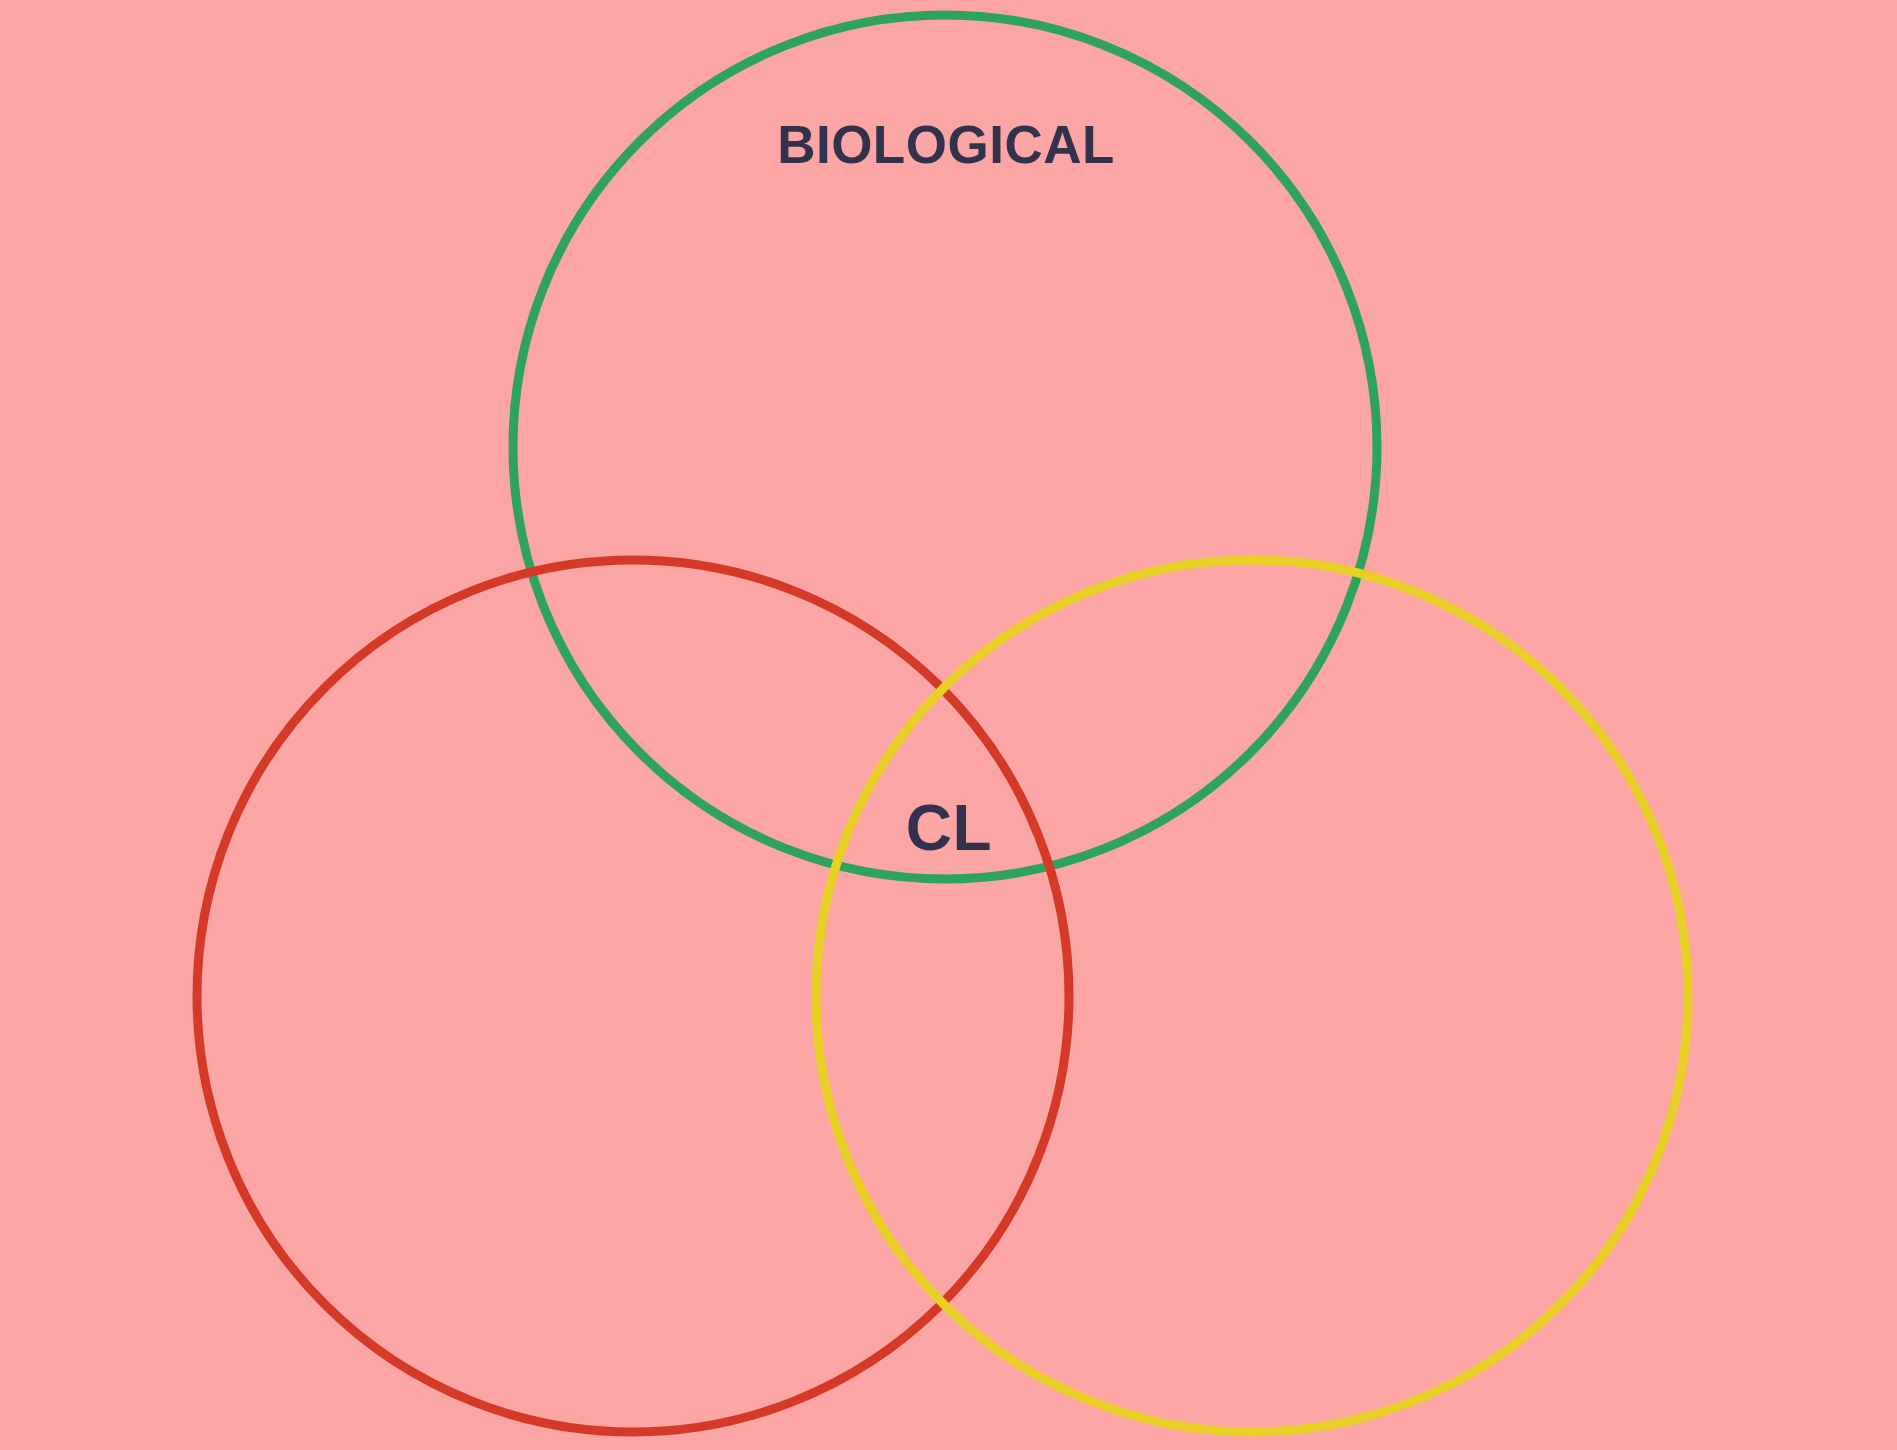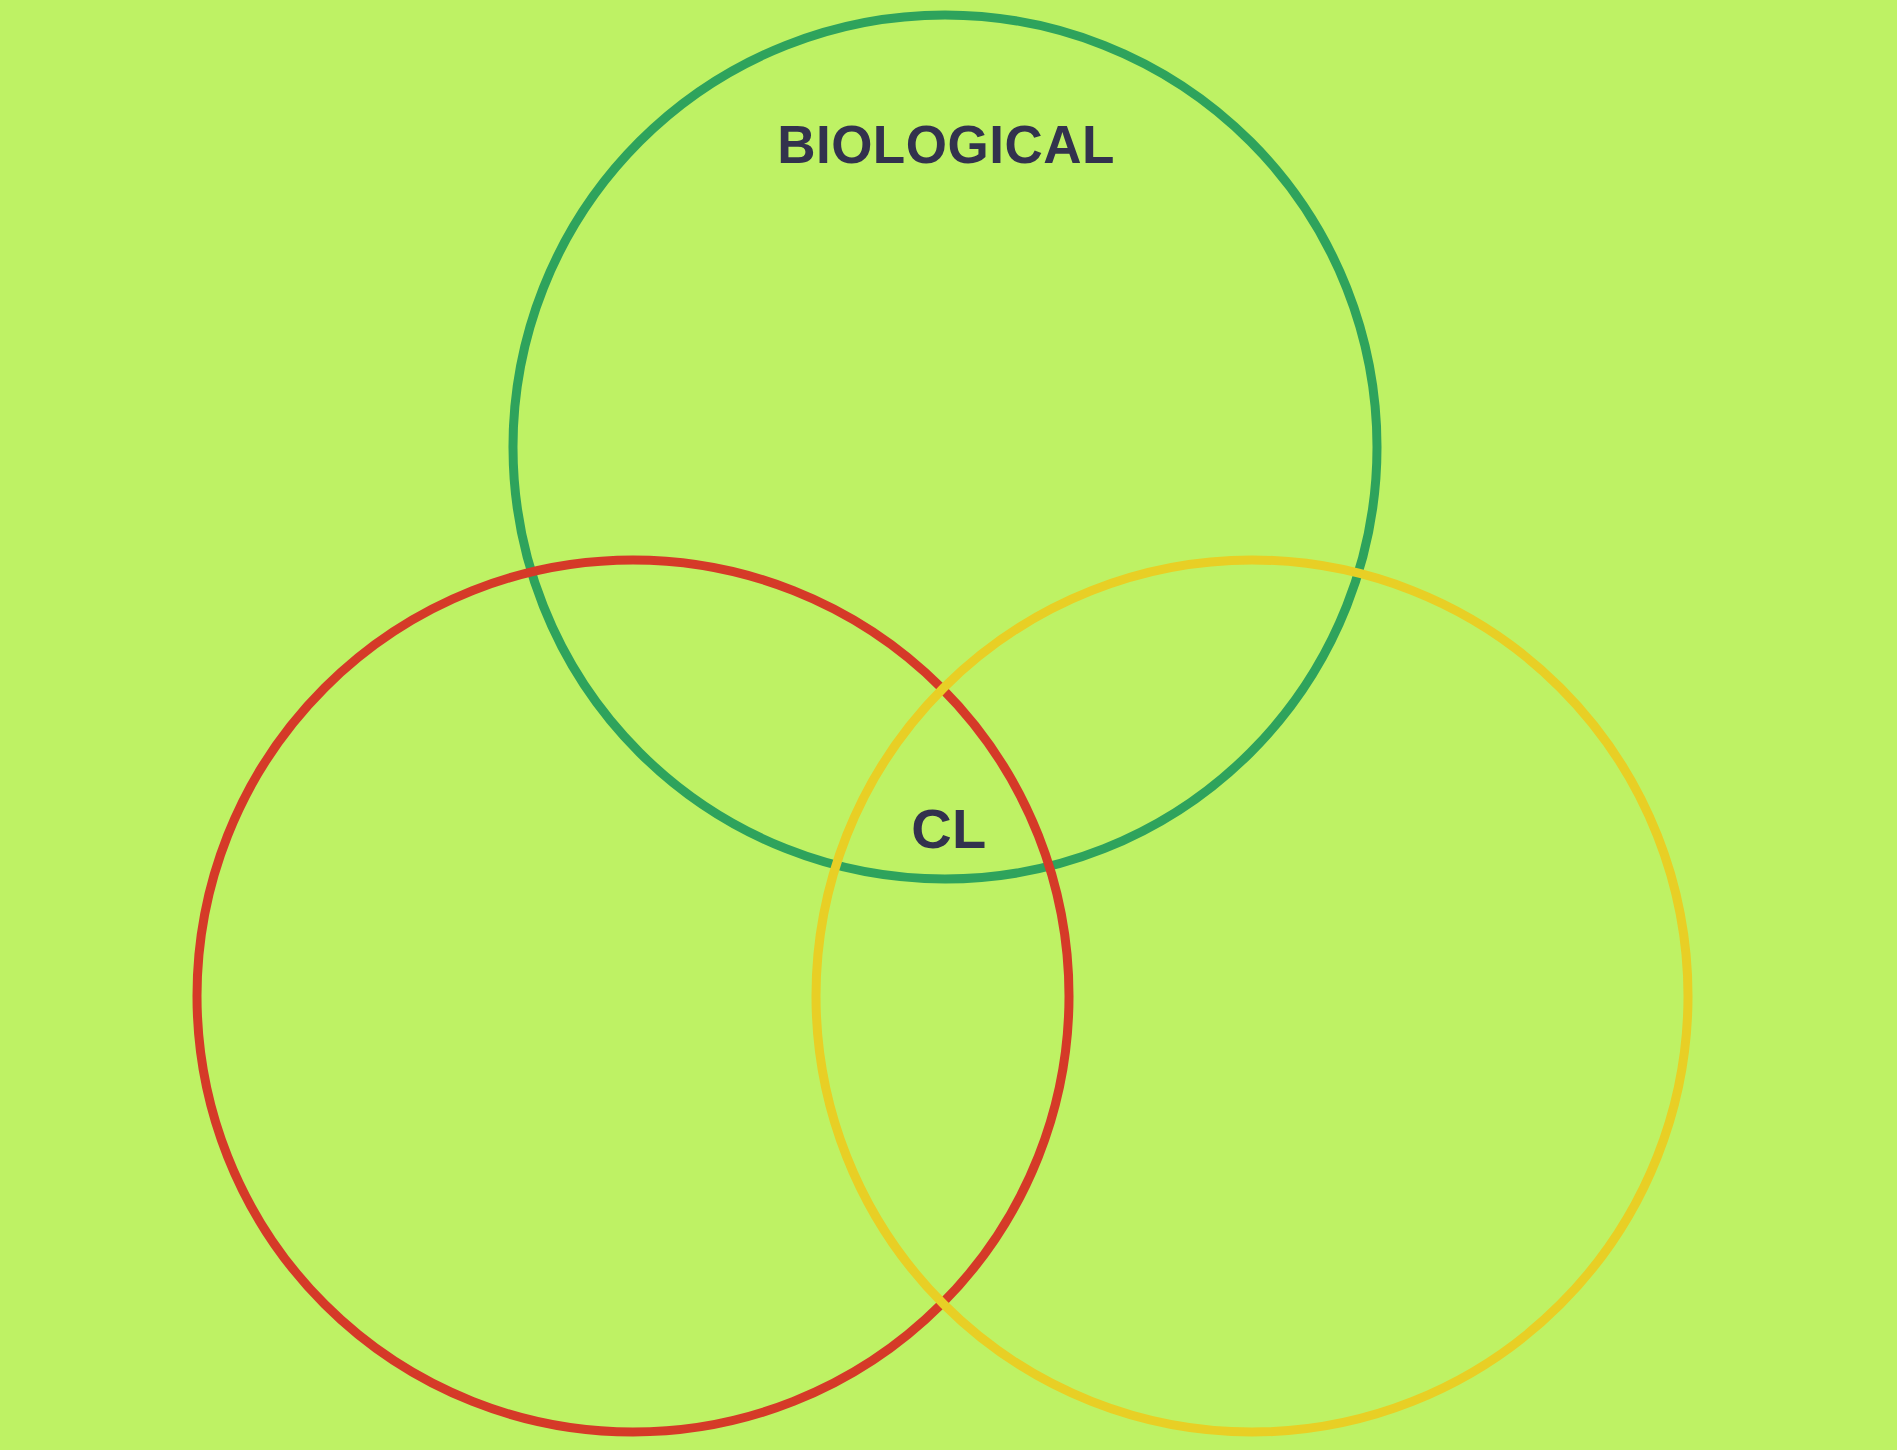--- a/index.html
+++ b/index.html
@@ -32,27 +32,27 @@
   .label {
     position: absolute;
     transform: translate(-50%, -50%);
     font-weight: 700;
     font-size: 53px;
     letter-spacing: 0.5px;
     white-space: nowrap;
     user-select: none;
   }
   .label.center-label {
-    font-size: 56px;
+    font-size: 64px;
   }
 </style>
 </head>
 <body>
 
-<div class="stage" style="background-color: #bef264;">
+<div class="stage" style="background-color: #fca5a5;">
 
   <svg class="venn-svg" viewBox="0 0 1897 1450" aria-hidden="true">
     <circle cx="945" cy="447" r="432" stroke="#2EA35C"></circle>
     <circle cx="633" cy="996" r="436" stroke="#D53A28"></circle>
     <circle cx="1252" cy="996" r="436" stroke="#E8CF25"></circle>
   </svg>
 
   <div class="label" style="left: 946px; top: 144px; color: rgb(50, 50, 77);">BIOLOGICAL</div>
 
 

